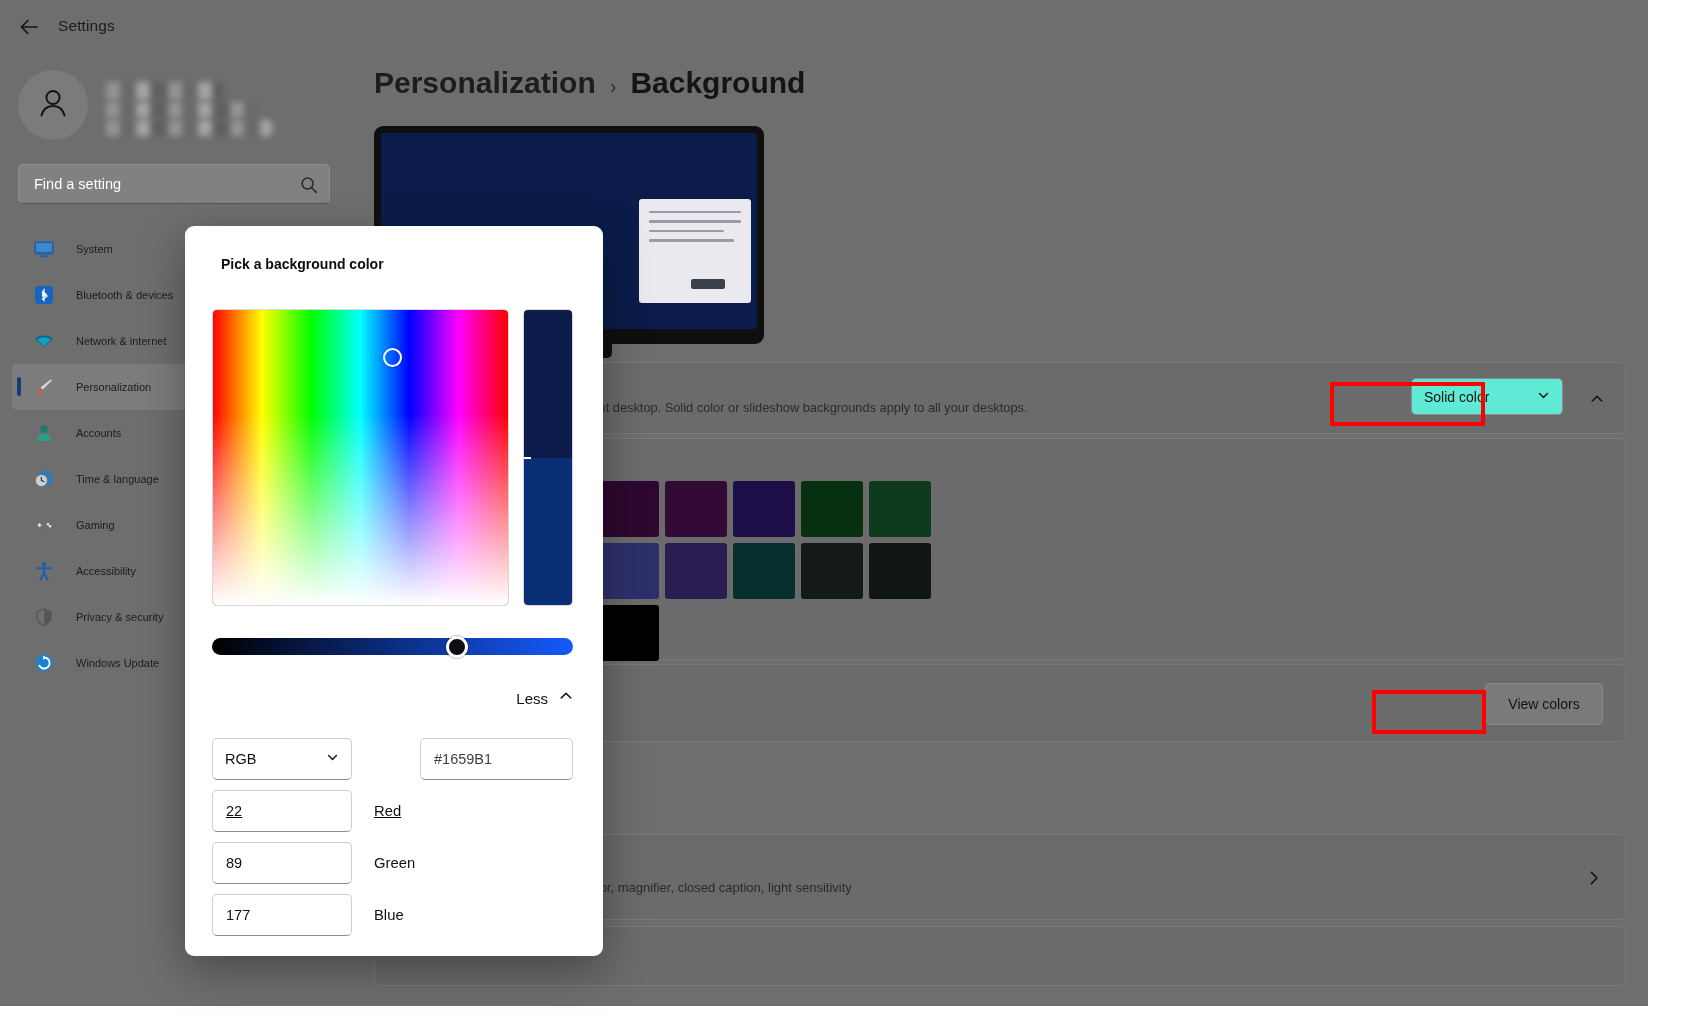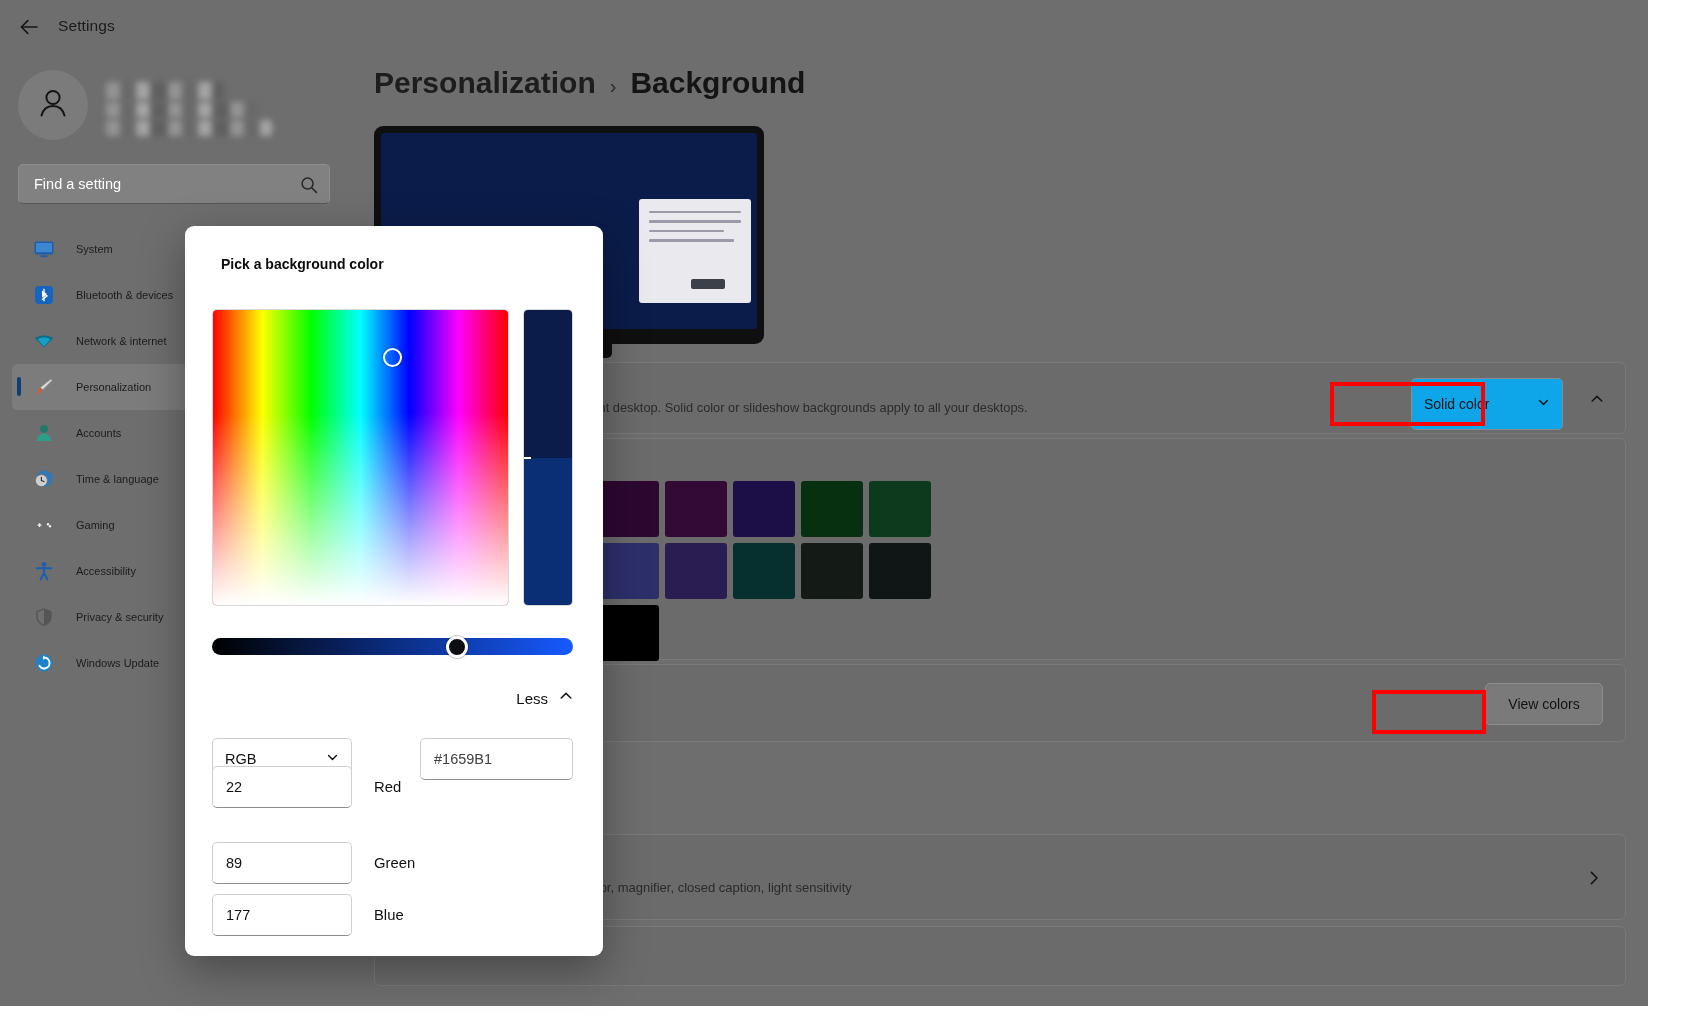--- a/index.html
+++ b/index.html
@@ -182,22 +182,22 @@
     position: absolute; left: 18px; top: 14px;
     font-size: 15px; color: #161616;
   }
   .srow-sub {
     position: absolute; left: 18px; top: 37px;
     font-size: 12.8px; color: #2b2b2b;
   }
 
   #bg-dropdown {
     position: absolute; right: 62px; top: 15px;
-    width: 152px; height: 52px;
-    background: #0ea5e9;
+    width: 152px; height: 37px;
+    background: #5eead4;
     border: 1px solid #8c8c8c;
     border-radius: 5px;
     display: flex; align-items: center;
     padding: 0 12px;
   }
   #bg-dropdown-label { font-size: 14px; color: #131313; flex: 1; }
   #row-bg-chevron {
     position: absolute; right: 20px; top: 28px;
     width: 16px; height: 16px;
   }
@@ -349,21 +349,21 @@
     border: 1px solid #cfcfcf;
     border-bottom: 1.6px solid #8c8c8c;
     border-radius: 5px;
     display: flex; align-items: center;
     padding: 0 13px;
     background: #ffffff;
   }
   #hex-value { font-size: 14.5px; color: #404040; }
 
   .chan-row { position: absolute; left: 27px; display: flex; align-items: center; }
-  #chan-r { top: 540px; }
+  #chan-r { top: 564px; text-decoration: underline; }
   #chan-g { top: 616px; }
   #chan-b { top: 668px; }
   .chan-input {
     width: 140px; height: 42px;
     border: 1px solid #cfcfcf;
     border-bottom: 1.6px solid #8c8c8c;
     border-radius: 5px;
     display: flex; align-items: center;
     padding: 0 13px;
     background: #ffffff;

